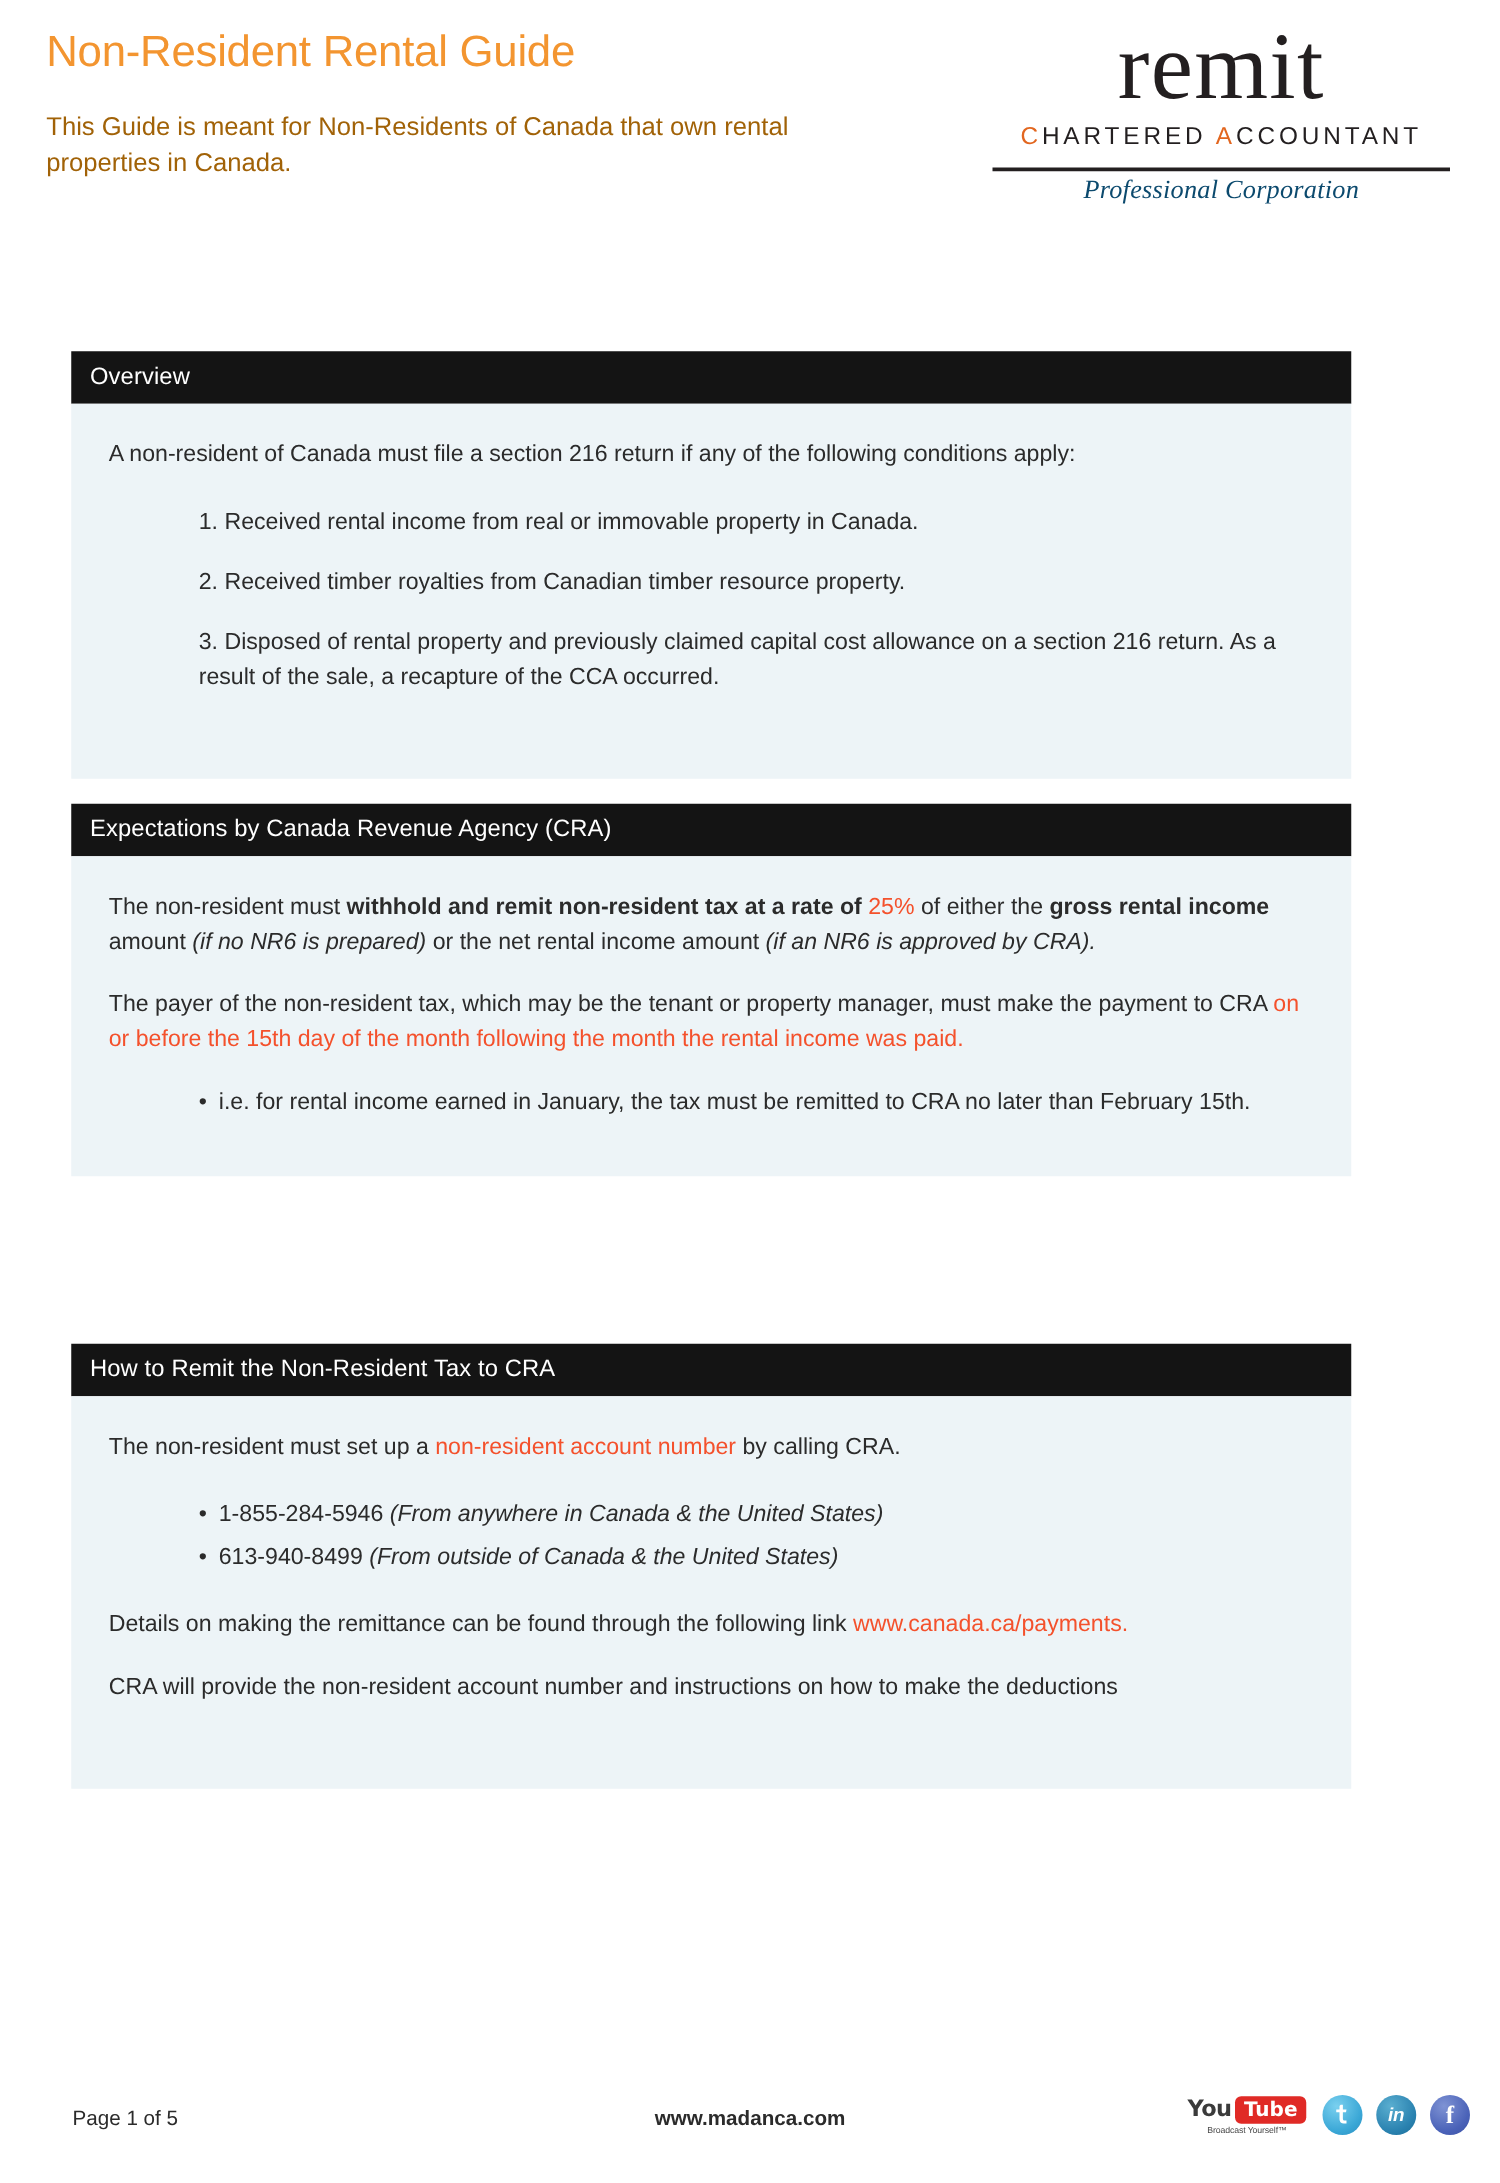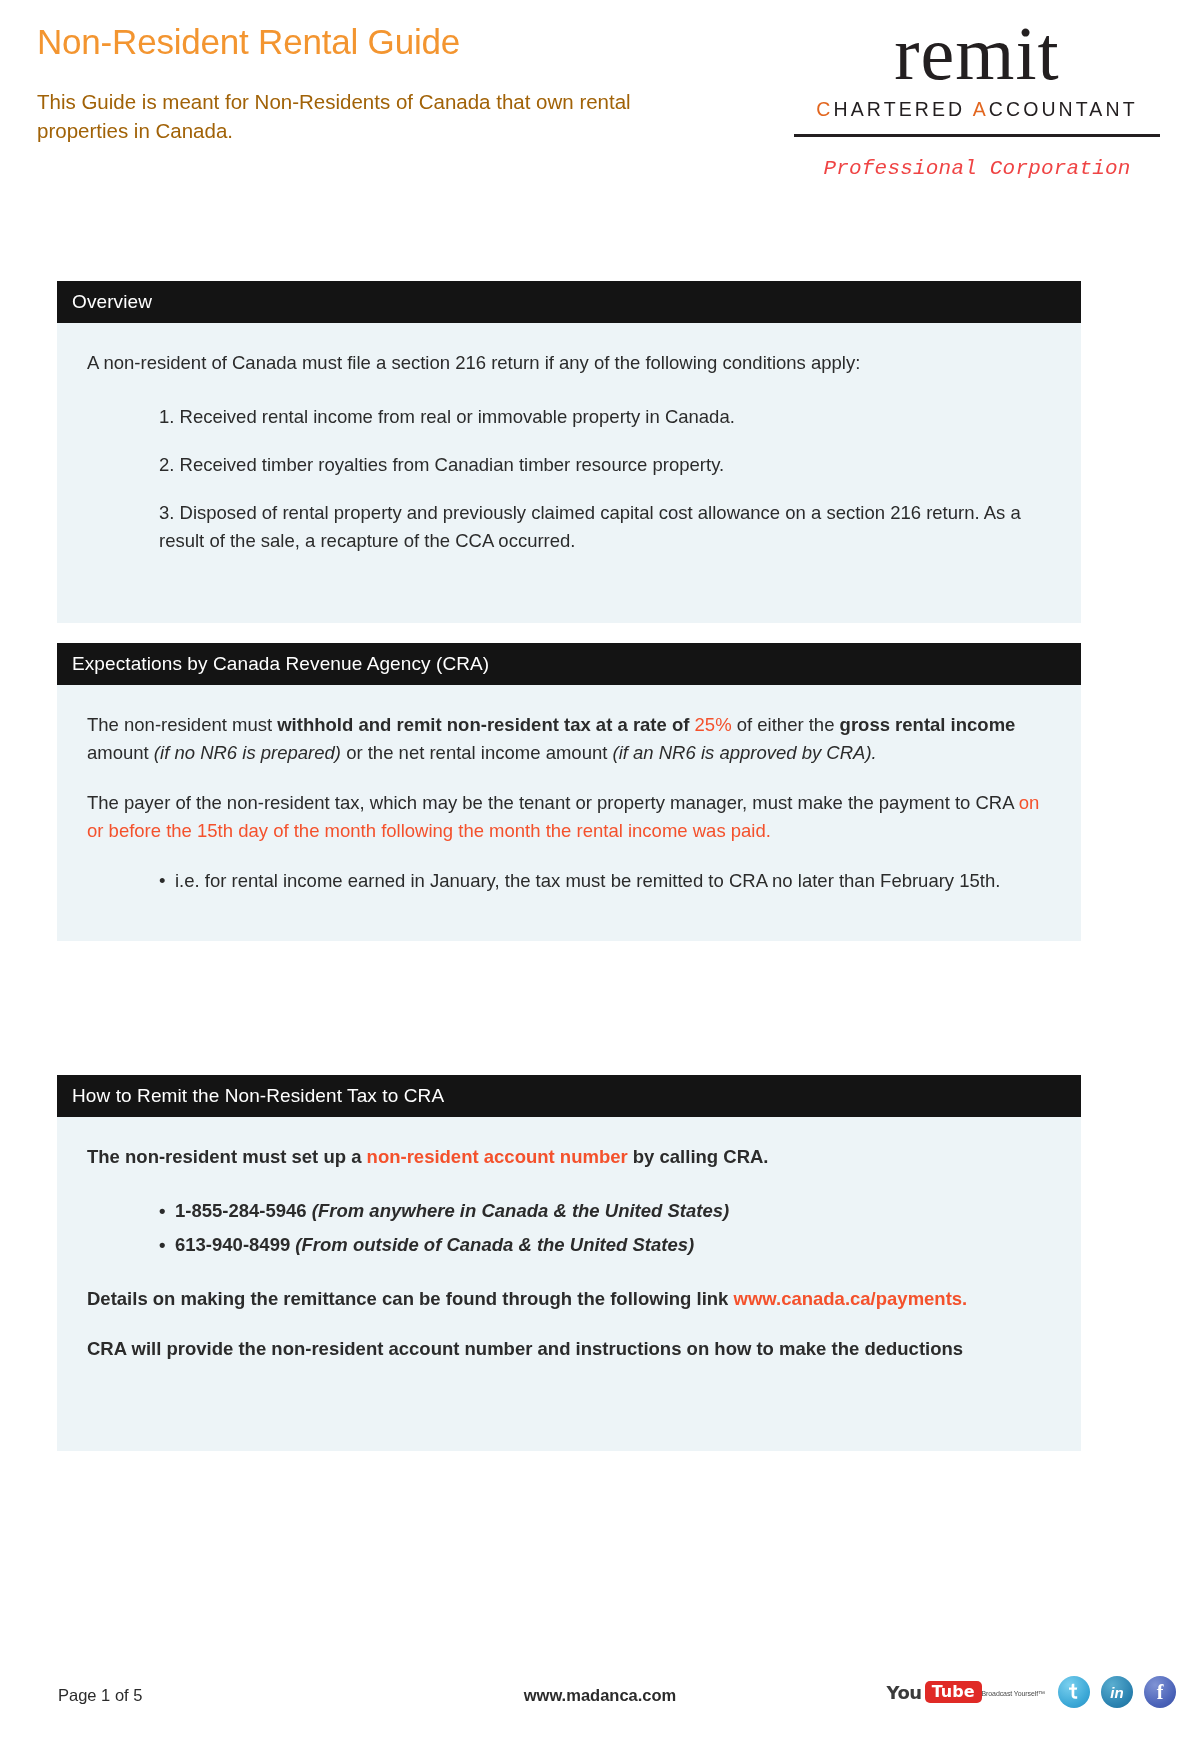--- a/index.html
+++ b/index.html
@@ -73,25 +73,25 @@
     white-space: nowrap;
     font-weight: 400;
   }
   .logo-tagline .accent { color: #e2661f; }
   .logo-rule {
     height: 3px;
     background: #231f20;
     margin: 13px 2px 0 2px;
   }
   .logo-prof {
-    font-family: Liberation Mono, monospace;
+    font-family: Liberation Serif, serif;
     font-style: italic;
     font-size: 21px;
-    color: #ef4444;
-    margin-top: 20px;
+    color: #0c4a6e;
+    margin-top: 2px;
     letter-spacing: 0.2px;
   }
 
   
   .section {
     position: absolute;
     left: 57px;
     width: 1024px;
   }
   .section-head {
@@ -133,21 +133,21 @@
   .b { font-weight: bold; }
   .i { font-style: italic; }
   .orange { color: #f4512c; }
 
   #sec1 { top: 281px; }
   #sec2 { top: 643px; }
   #sec3 { top: 1075px; }
 
   #sec1 .section-body { padding-bottom: 68px; }
   #sec2 .section-body { padding-bottom: 40px; }
-  #sec3 .section-body { padding-bottom: 88px; font-weight: bold; }
+  #sec3 .section-body { padding-bottom: 68px; }
 
   
   .footer {
     position: absolute;
     left: 0;
     top: 1676px;
     width: 1200px;
     height: 70px;
   }
   .footer-page {
@@ -171,21 +171,21 @@
     position: absolute;
     right: 24px;
     top: 0px;
     display: flex;
     align-items: center;
     gap: 11px;
   }
 
   .yt {
     display: flex;
-    flex-direction: row;
+    flex-direction: column;
     align-items: center;
     margin-right: 2px;
   }
   .yt-row { display: flex; align-items: center; gap: 3px; }
   .yt-you {
     font-size: 18px;
     font-weight: bold;
     color: #3b3b3b;
     letter-spacing: -0.5px;
     font-family: "DejaVu Sans", sans-serif;

